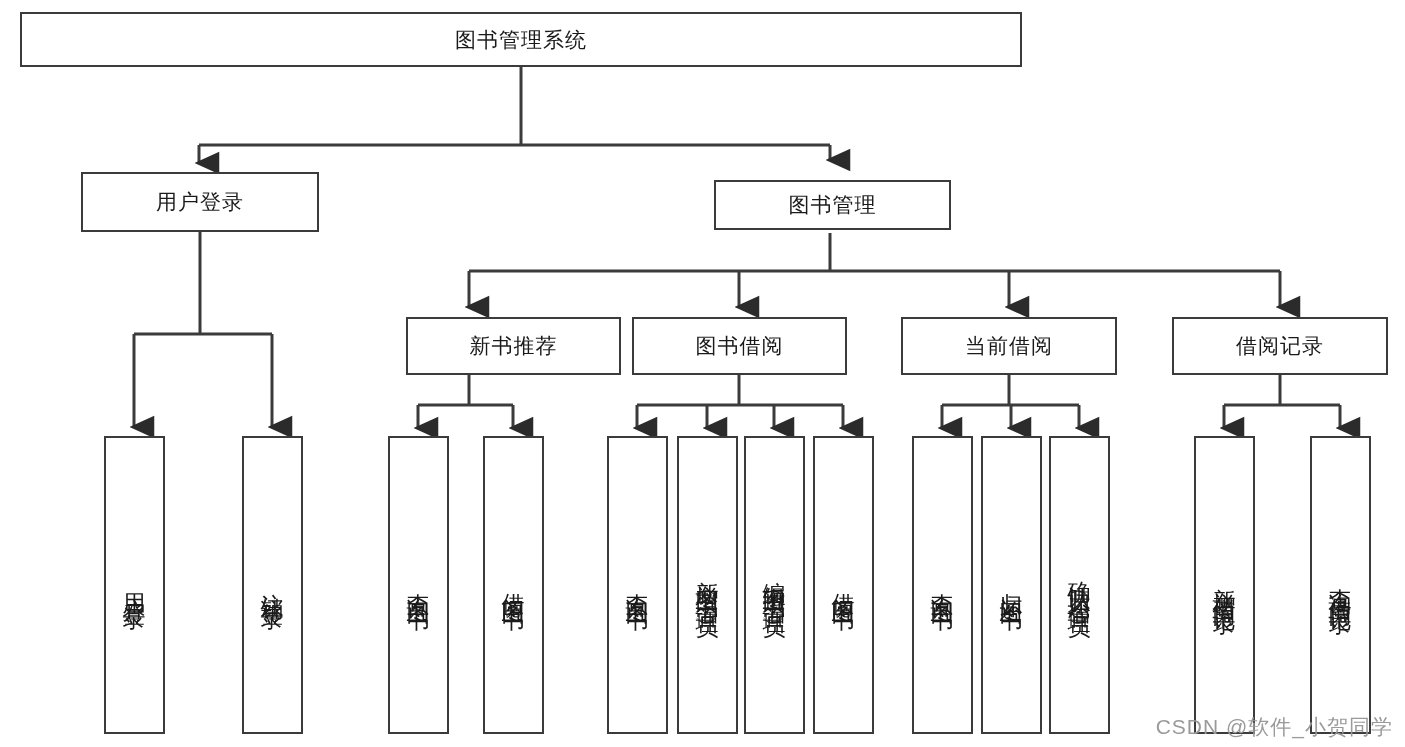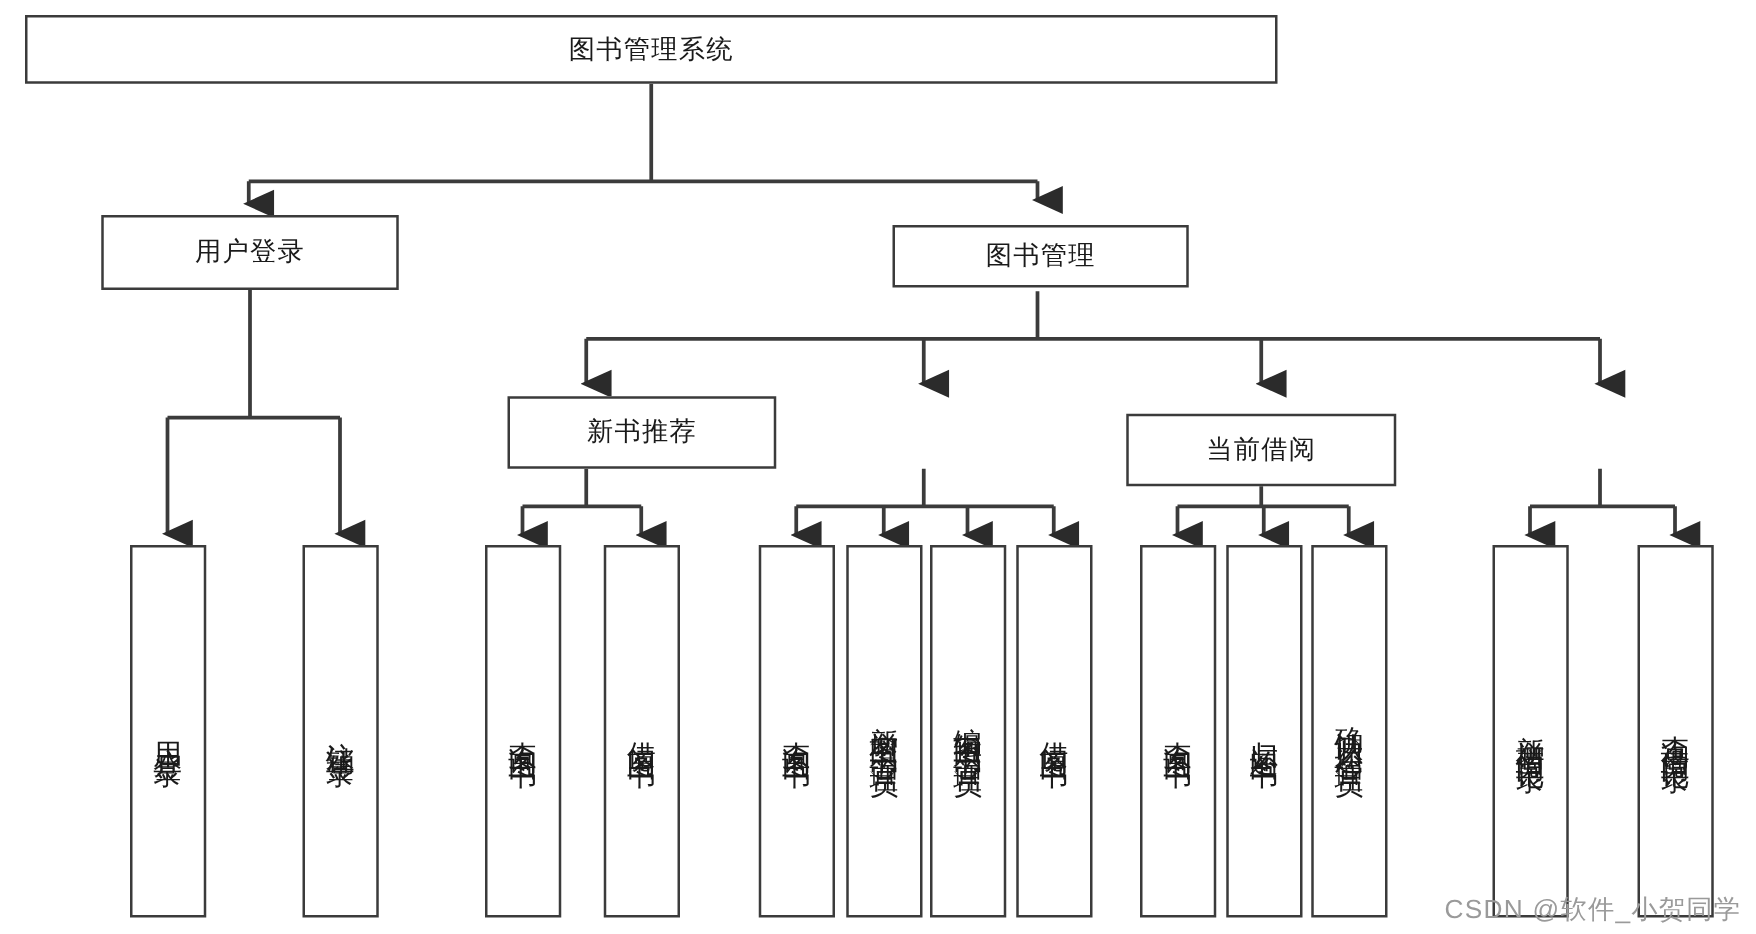--- a/index.html
+++ b/index.html
@@ -103,22 +103,28 @@
   <div class="node h" style="left:81px;top:172px;width:238px;height:60px;">
     <span class="txt">用户登录</span>
   </div>
   <div class="node h" style="left:714px;top:168px;width:237px;height:50px;margin-top:12px;">
     <span class="txt">图书管理</span>
   </div>
 
   <div class="node h" style="left:362px;top:317px;width:215px;height:58px;margin-left:44px;">
     <span class="txt">新书推荐</span>
   </div>
-  <div class="node h" style="left:901px;top:317px;width:216px;height:58px;margin-top:14px;">
+  <div class="node h" style="left:632px;top:317px;width:215px;height:58px;">
+    <span class="txt">图书借阅</span>
+  </div>
+  <div class="node h" style="left:901px;top:317px;width:216px;height:58px;">
     <span class="txt">当前借阅</span>
+  </div>
+  <div class="node h" style="left:1172px;top:317px;width:216px;height:58px;">
+    <span class="txt">借阅记录</span>
   </div>
 
   <div class="node v" style="left:104px;top:436px;width:61px;height:298px;">
     <span class="txt">用户登录</span>
   </div>
   <div class="node v" style="left:242px;top:436px;width:61px;height:298px;">
     <span class="txt">注销登录</span>
   </div>
 
   <div class="node v" style="left:388px;top:436px;width:61px;height:298px;">

